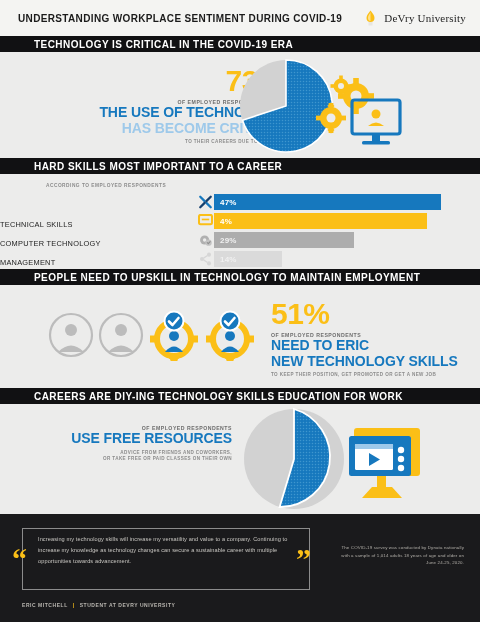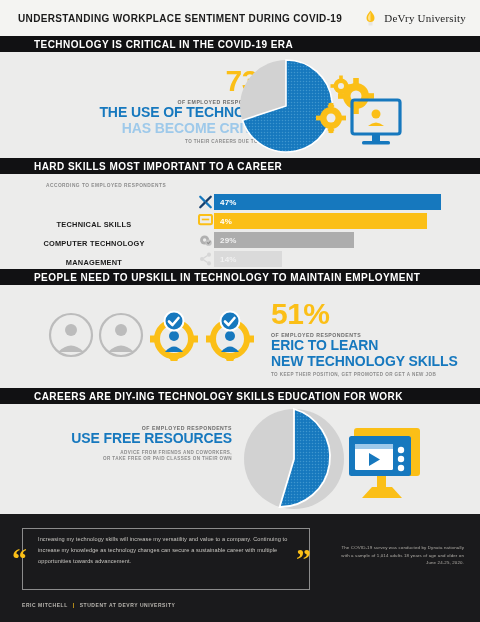--- a/index.html
+++ b/index.html
@@ -47,22 +47,22 @@
   
   .s1 { height:106px; }
   .s1-text { position:absolute; right:196px; top:14px; text-align:right; width:230px; }
   .s1-art  { position:absolute; left:236px; top:4px; width:170px; height:100px; }
 
   
   .s2 { height:95px; padding-top:9px; }
   .s2-note { font-size:4.8px; font-weight:bold; letter-spacing:.5px; color:#8c8c8c;
              margin-left:46px; margin-bottom:5px; }
   .bar-row { display:flex; align-items:center; height:17px; margin-bottom:2px; }
-  .bar-label { width:196px; text-align:center; padding-right:8px;
-               font-size:7.4px; font-weight:bold; letter-spacing:.25px; color:#1b1b1b;margin-top:45px; }
+  .bar-label { width:196px; text-align:left; padding-right:8px;
+               font-size:7.4px; font-weight:normal; letter-spacing:.25px; color:#1b1b1b;margin-top:45px; }
   .bar-icon { width:18px; height:15px; flex:0 0 18px; display:flex; align-items:center; justify-content:center; }
   .bar-track { flex:1; height:15px; position:relative; }
   .bar-fill { height:16px; display:flex; align-items:center; border-radius:0; }
   .bar-val { font-size:8px; font-weight:bold; color:#ffffff; margin-left:6px; letter-spacing:.2px; }
   .bar-val.dim { color:#f0f0f0; }
 
   
   .s3 { height:103px; }
   .s3-people { position:absolute; left:48px; top:24px; display:flex; gap:4px; align-items:center; }
   .s3-text { position:absolute; left:271px; top:14px; }
@@ -292,21 +292,21 @@
           <circle cy="-3" r="5" fill="#1678be"></circle>
           <path d="M-9 13 q9 -11 18 0 Z" fill="#1678be"></path>
         </g>
         <circle cx="26" cy="12" r="9.5" fill="#1678be" stroke="#ffffff" stroke-width="2"></circle>
         <path d="M21 12.5 l3.5 3.5 l6 -7" fill="none" stroke="#ffffff" stroke-width="2.6" stroke-linecap="round" stroke-linejoin="round"></path>
       </svg>
     </div>
     <div class="s3-text">
       <div class="stat-big">51%</div>
       <div class="stat-sub">OF EMPLOYED RESPONDENTS</div>
-      <div class="stat-line1">ERIC TO LEARN</div>
+      <div class="stat-line1">NEED TO ERIC</div>
       <div class="stat-line1">NEW TECHNOLOGY SKILLS</div>
       <div class="stat-foot">TO KEEP THEIR POSITION, GET PROMOTED OR GET A NEW JOB</div>
     </div>
   </div>
 
   <div class="sec-head">
     <span>CAREERS ARE DIY-ING TECHNOLOGY SKILLS EDUCATION FOR WORK</span>
   </div>
   <div class="panel s4">
     <div class="s4-text">

